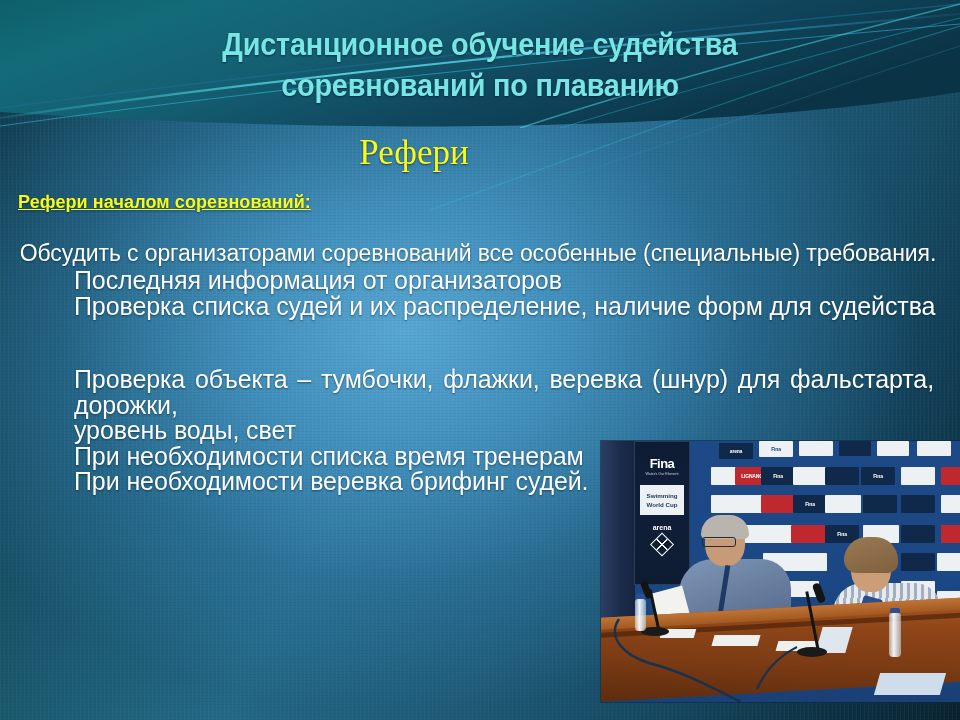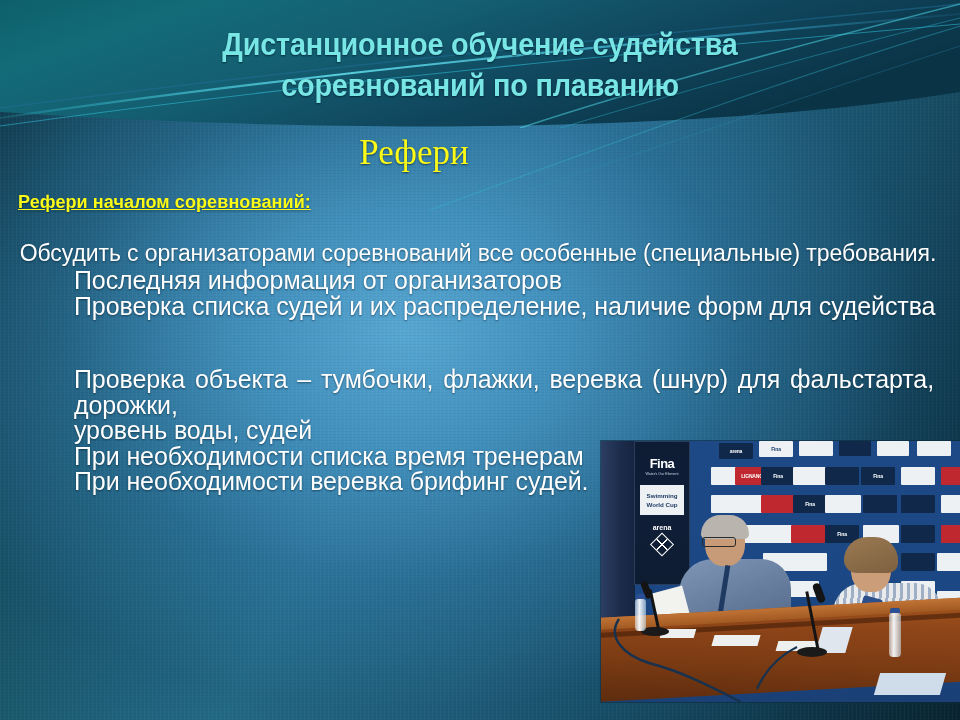--- a/index.html
+++ b/index.html
@@ -387,21 +387,21 @@
     <div class="lead">Рефери началом соревнований:</div>
 
     <div class="para">Обсудить с организаторами соревнований все особенные (специальные) требования.</div>
 
 
     <ul class="sublist">
       <li>Последняя информация от организаторов</li>
       <li>Проверка списка судей и их распределение, наличие форм для судейства</li>
       <li class="justify">
         <span class="l1">Проверка объекта – тумбочки, флажки, веревка (шнур) для фальстарта, дорожки,</span>
-        <span>уровень воды, судей</span>
+        <span>уровень воды, свет</span>
       </li>
       <li>При необходимости списка время тренерам</li>
       <li>При необходимости веревка брифинг судей.</li>
     </ul>
   </div>
 
   <div id="photo">
     <div class="backdrop"></div>
 
     <div id="curtain"></div>

